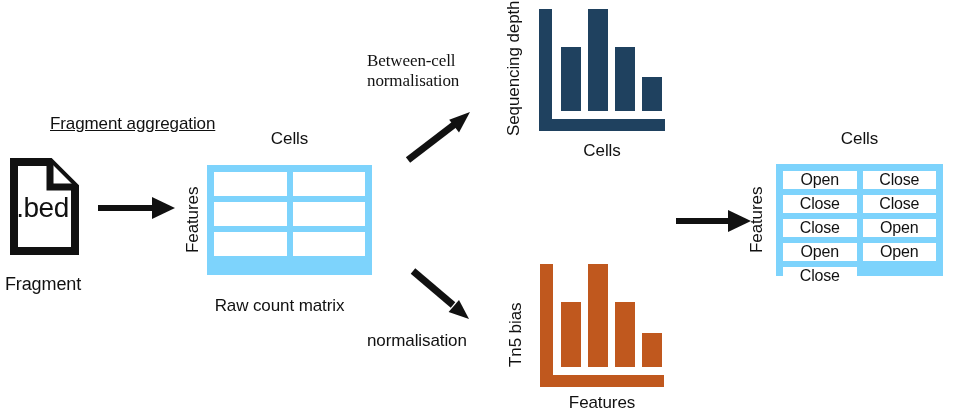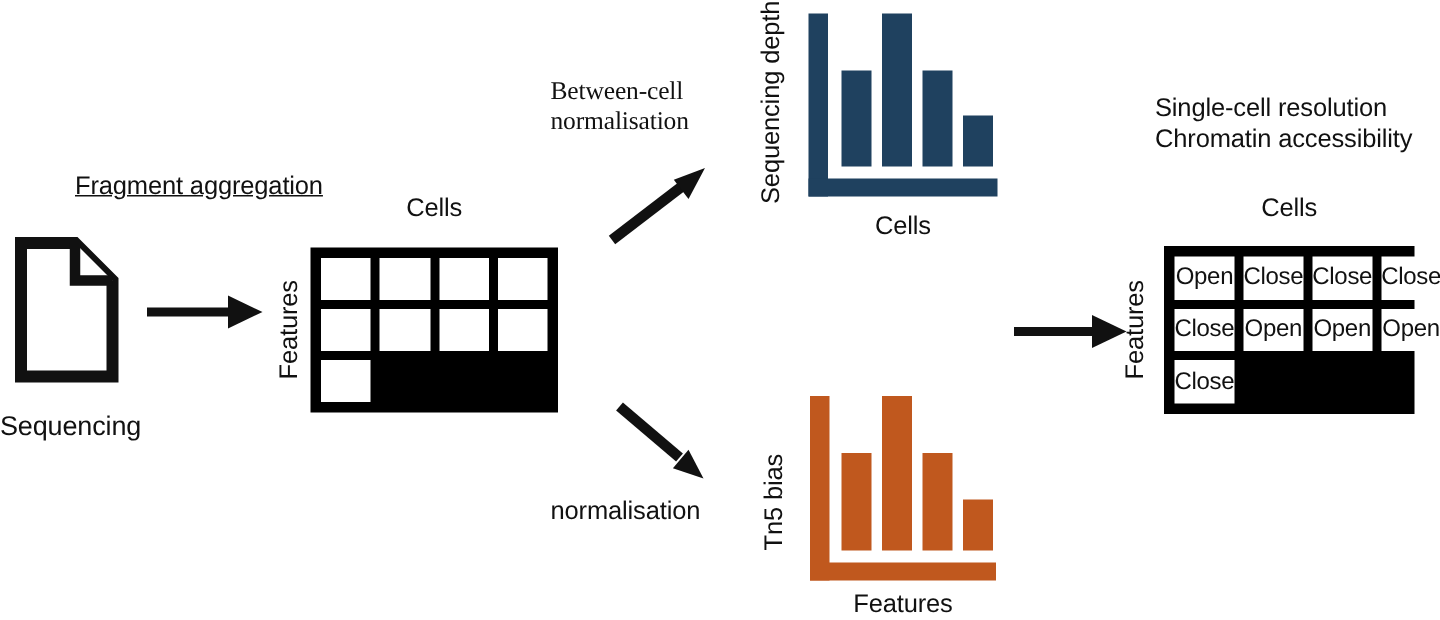--- a/index.html
+++ b/index.html
@@ -10,22 +10,22 @@
   .abs{position:absolute;}
   .lbl{font-size:17px;line-height:20px;color:#111;letter-spacing:-0.1px;}
   .center{text-align:center;}
   .vlabel{
     position:absolute;writing-mode:vertical-rl;transform:rotate(180deg);
     font-size:17px;color:#111;display:flex;align-items:center;justify-content:center;
     letter-spacing:-0.1px;
   }
   
   .matrix{
-    position:absolute;background:#000000;display:grid;
-    grid-template-columns:repeat(4,1fr);grid-template-rows:repeat(3,1fr);
+    position:absolute;background:#7dd3fc;display:grid;
+    grid-template-columns:repeat(2,1fr);grid-template-rows:repeat(3,1fr);
     gap:6px;padding:7px;box-sizing:border-box;
   }
   .matrix .mcell{
     background:#fff;display:flex;align-items:center;justify-content:center;
     font-size:16px;color:#111;letter-spacing:-0.2px;
   }
   
   .chart{position:absolute;}
   .axis{position:absolute;}
   .bars{position:absolute;display:flex;align-items:flex-end;gap:7px;}
@@ -35,21 +35,22 @@
 </style>
 </head>
 <body>
 
 <div id="canvas">
 
   <svg class="abs" style="left:5px;top:157px;" width="75" height="99" viewBox="0 0 75 99">
     <path d="M9,5 H45 L70,30 V94 H9 Z" fill="#ffffff" stroke="#111111" stroke-width="8" stroke-linejoin="miter"></path>
     <path d="M45,5 V30 H70" fill="#ffffff" stroke="#111111" stroke-width="7" stroke-linejoin="miter"></path>
   </svg>
-  <div class="abs lbl" style="left:0px;top:274px;width:86px;text-align:center;font-size:18px;">Sequencing</div>
+  <div class="abs file-label" style="left:5px;top:192px;width:75px;">.bed</div>
+  <div class="abs lbl" style="left:0px;top:274px;width:86px;text-align:center;font-size:18px;">Fragment</div>
 
   <div class="abs lbl" style="left:50px;top:114px;text-decoration:underline;">
     <div>Fragment aggregation</div>
   </div>
 
   <svg class="abs" style="left:94px;top:195px;" width="86" height="26" viewBox="0 0 86 26">
     <path d="M4,13 H62" stroke="#111111" stroke-width="6" fill="none"></path>
     <polygon points="58,2 81,13 58,24" fill="#111111"></polygon>
   </svg>
 
@@ -59,20 +60,21 @@
       <div class="mcell"></div>
       <div class="mcell"></div>
       <div class="mcell"></div>
       <div class="mcell"></div>
       <div class="mcell"></div>
       <div class="mcell"></div>
       <div class="mcell"></div>
       <div class="mcell"></div>
       <div class="mcell"></div>
     </div>
+  <div class="abs lbl center" style="left:197px;top:296px;width:165px;">Raw count matrix</div>
 
   <div class="abs lbl" style="left:367px;top:51px;font-family:Liberation Serif, serif;">
     <div>Between-cell</div>
     <div>normalisation</div>
   </div>
   <svg class="abs" style="left:398px;top:104px;" width="80" height="62" viewBox="0 0 80 62">
     <path d="M10,56 L57,20" stroke="#111111" stroke-width="7" fill="none"></path>
     <polygon points="72,8 61,28.6 51.2,15.8" fill="#111111"></polygon>
   </svg>
 
@@ -108,24 +110,20 @@
         <div class="bar" style="height: 33%; background: rgb(192, 88, 30);"></div>
       </div>
     <div class="abs lbl center" style="left:40px;top:144px;width:124px;">Features</div>
   </div>
 
   <svg class="abs" style="left:672px;top:208px;" width="82" height="26" viewBox="0 0 82 26">
     <path d="M4,13 H60" stroke="#111111" stroke-width="6" fill="none"></path>
     <polygon points="56,2 79,13 56,24" fill="#111111"></polygon>
   </svg>
 
-  <div class="abs lbl" style="left:770px;top:61px;line-height:21px;">
-    <div>Single-cell resolution</div>
-    <div>Chromatin accessibility</div>
-  </div>
   <div class="abs lbl center" style="left:776px;top:129px;width:167px;">Cells</div>
   <div class="vlabel" style="left:746px;top:164px;width:22px;height:112px;">Features</div>
   <div class="matrix" style="left:776px;top:164px;width:167px;height:112px;">
       <div class="mcell">Open</div>
       <div class="mcell">Close</div>
       <div class="mcell">Close</div>
       <div class="mcell">Close</div>
       <div class="mcell">Close</div>
       <div class="mcell">Open</div>
       <div class="mcell">Open</div>

